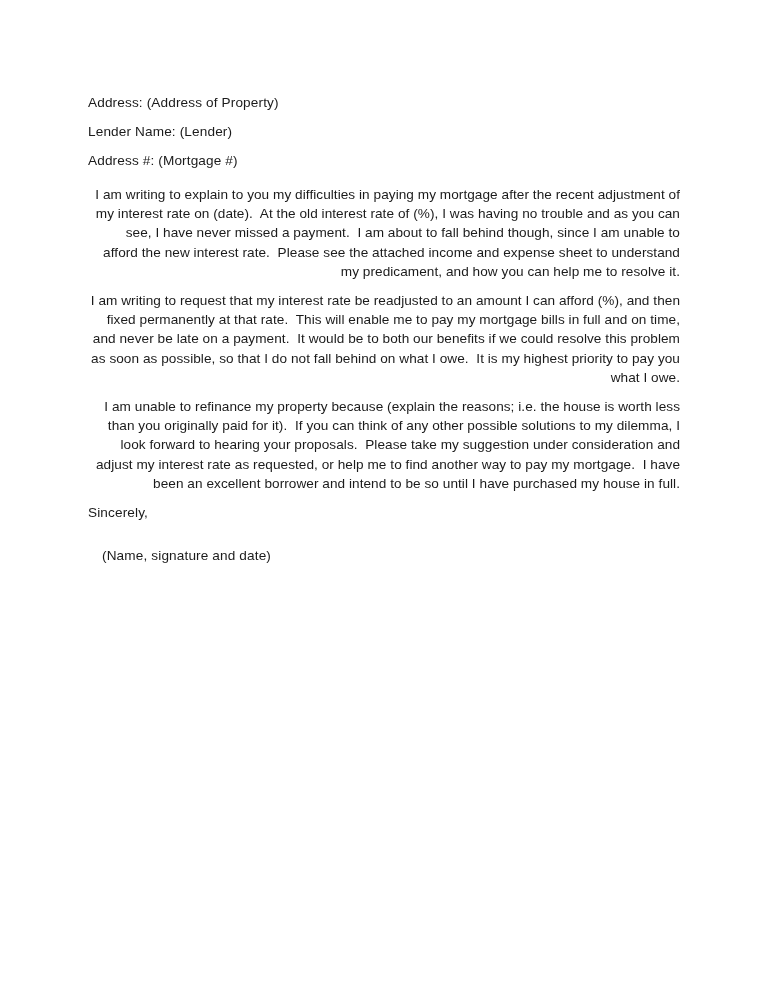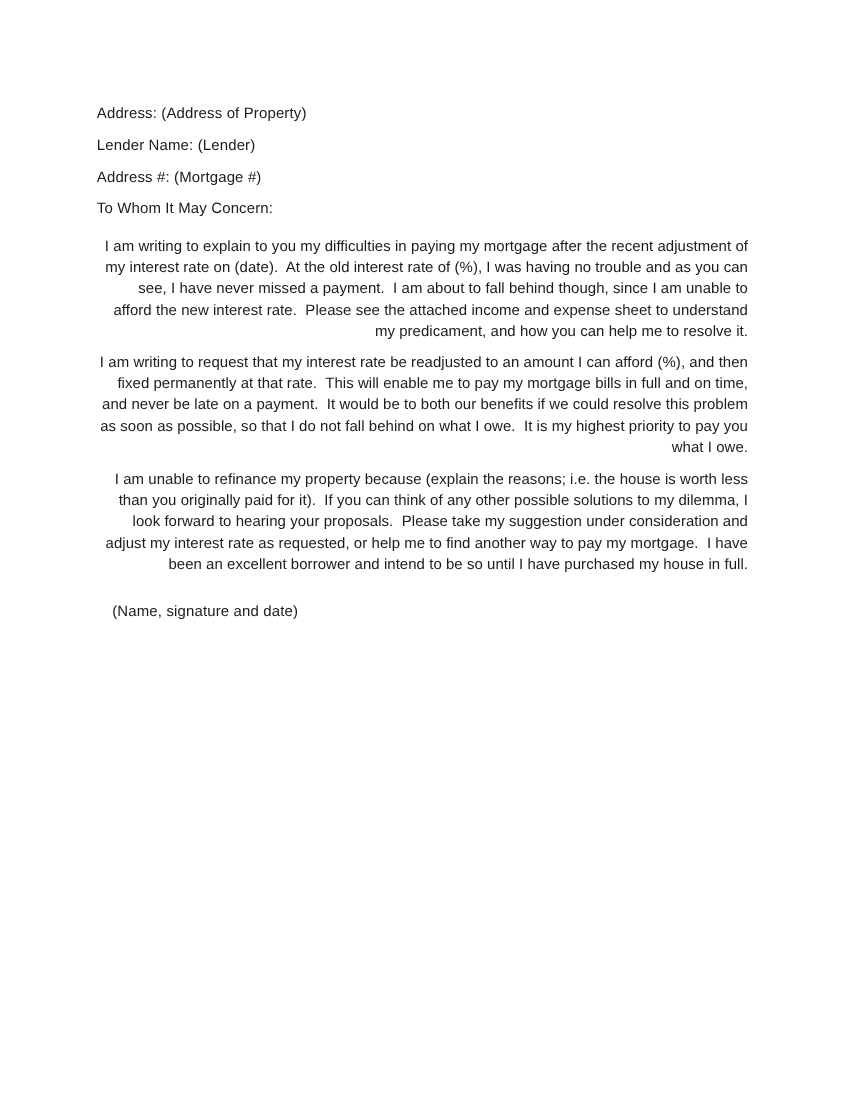--- a/index.html
+++ b/index.html
@@ -78,24 +78,22 @@
 
 <div class="page">
   <div class="letter">
 
     <div class="header-block">
       <div class="header-line">Address: (Address of Property)</div>
       <div class="header-line">Lender Name: (Lender)</div>
       <div class="header-line">Address #: (Mortgage #)</div>
     </div>
 
-    <div class="salutation-wrap">
-      <div class="salutation">To Whom It May Concern:</div>
-    </div>
 
     <p class="body-para">I am writing to explain to you my difficulties in paying my mortgage after the recent adjustment of my interest rate on (date).  At the old interest rate of (%), I was having no trouble and as you can see, I have never missed a payment.  I am about to fall behind though, since I am unable to afford the new interest rate.  Please see the attached income and expense sheet to understand my predicament, and how you can help me to resolve it.</p>
     <p class="body-para">I am writing to request that my interest rate be readjusted to an amount I can afford (%), and then fixed permanently at that rate.  This will enable me to pay my mortgage bills in full and on time, and never be late on a payment.  It would be to both our benefits if we could resolve this problem as soon as possible, so that I do not fall behind on what I owe.  It is my highest priority to pay you what I owe.</p>
     <p class="body-para">I am unable to refinance my property because (explain the reasons; i.e. the house is worth less than you originally paid for it).  If you can think of any other possible solutions to my dilemma, I look forward to hearing your proposals.  Please take my suggestion under consideration and adjust my interest rate as requested, or help me to find another way to pay my mortgage.  I have been an excellent borrower and intend to be so until I have purchased my house in full.</p>
 
+    <p class="closing-line">Sincerely,</p>
     <p class="signature-line">(Name, signature and date)</p>
 
   </div>
 </div>
 
 </body></html>

